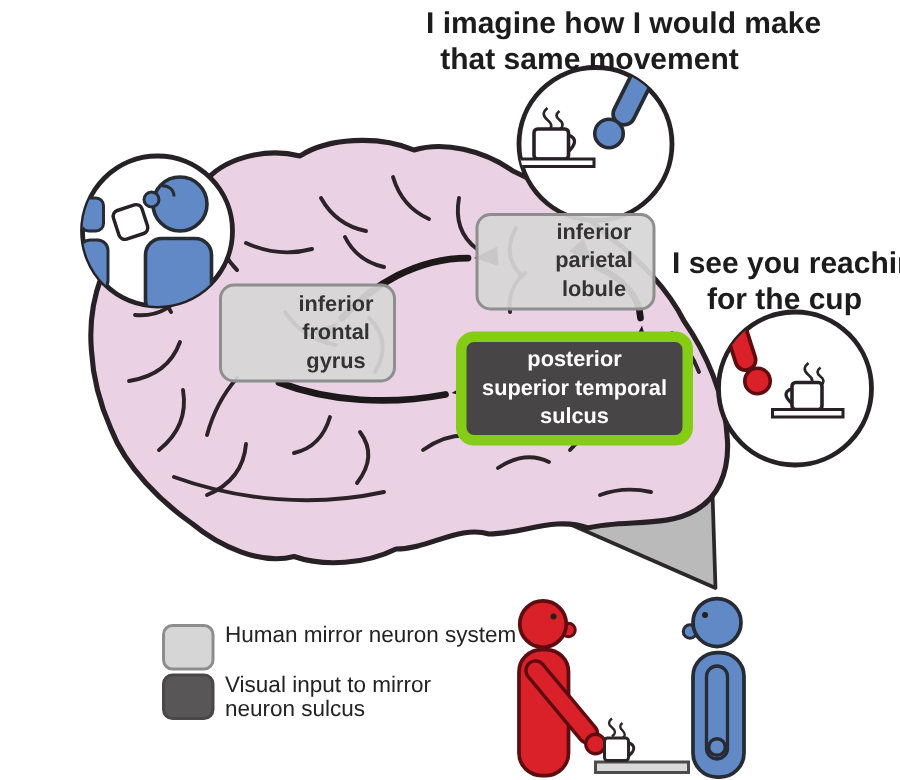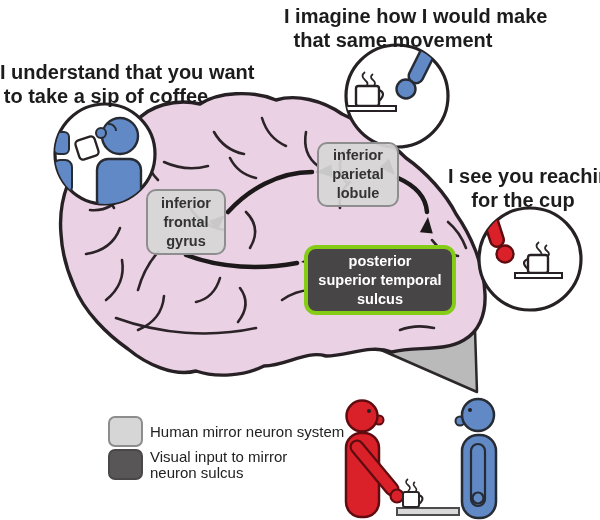--- a/index.html
+++ b/index.html
@@ -14,29 +14,29 @@
   }
   .t-understand{left:0px;top:60px;width:212px;}
   .t-imagine{left:284px;top:4px;width:218px;}
   .t-see{left:448px;top:164px;width:150px;}
   .region{
     position:absolute;display:flex;align-items:center;justify-content:center;
     text-align:center;white-space:pre;font-weight:bold;z-index:2;
     line-height:19px;font-size:14.5px;
   }
   .region.light{
-    background:rgba(214,214,214,0.93);border:2px solid #8e8e8e;border-radius:10px;color:#333333;
+    background:rgba(214,214,214,0.93);border:2px solid #8e8e8e;border-radius:10px;color:#333333;padding-left:38px;
   }
   .region.dark{
-    background:#484546;border:4px solid #84cc16;border-radius:12px;color:#ffffff;margin-top:24px;
+    background:#484546;border:7px solid #84cc16;border-radius:12px;color:#ffffff;
   }
   .r-ifg{left:146px;top:189px;width:76px;height:62px;}
   .r-ipl{left:317px;top:142px;width:78px;height:61px;}
   .r-psts{left:304px;top:221px;width:144px;height:62px;}
-  .legend-row{position:absolute;display:flex;align-items:center;z-index:3;padding-left:41px;}
+  .legend-row{position:absolute;display:flex;z-index:3;padding-left:41px;}
   .lg-1{left:67px;top:416px;}
   .lg-2{left:67px;top:449px;}
   .swatch{flex:0 0 auto;width:31px;height:27px;border-radius:7px;margin-right:7px;}
   .swatch.light{background:#d6d6d6;border:2px solid #8d8d8d;}
   .swatch.dark{background:#595657;border:2px solid #4a4748;}
   .legend-label{font-size:15px;line-height:15.5px;white-space:pre;color:#222222;}
 </style>
 </head>
 <body>
 
@@ -199,22 +199,20 @@
         <rect x="462" y="435" width="34" height="83" rx="16" fill="#6089c6" stroke="#272b33" stroke-width="2.5"></rect>
         <circle cx="460" cy="421" r="4.5" fill="#6089c6" stroke="#272b33" stroke-width="2"></circle>
         <circle cx="478" cy="415" r="16" fill="#6089c6" stroke="#272b33" stroke-width="2.5"></circle>
         <circle cx="470" cy="410" r="2" fill="#23201f"></circle>
         <rect x="471" y="444" width="14" height="62" rx="7" fill="none" stroke="#272b33" stroke-width="2.2"></rect>
         <circle cx="478" cy="498" r="5.5" fill="#6089c6" stroke="#272b33" stroke-width="2.2"></circle>
       </g>
     </g>
   </svg>
 
-  <div class="thought t-understand">I understand that you want
-to take a sip of coffee</div>
   <div class="thought t-imagine">I imagine how I would make
 that same movement</div>
   <div class="thought t-see">I see you reaching
 for the cup</div>
 
   <div class="region light r-ifg">inferior
 frontal
 gyrus</div>
   <div class="region light r-ipl">inferior
 parietal

